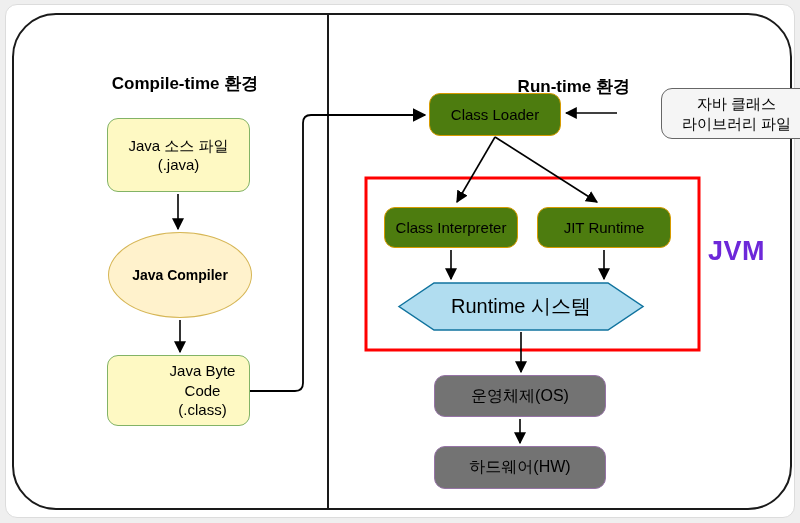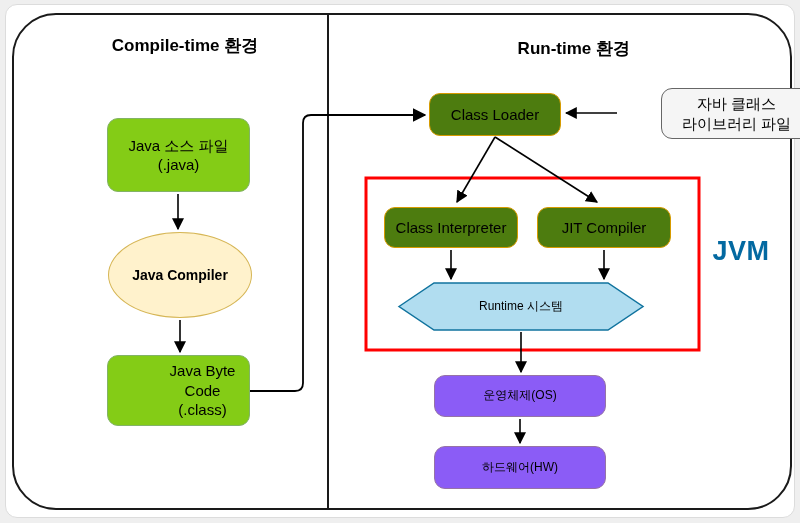--- a/index.html
+++ b/index.html
@@ -34,44 +34,44 @@
     display: flex;
     align-items: center;
     justify-content: center;
     text-align: center;
     font-size: 15px;
     line-height: 1.3;
     color: #000;
     white-space: pre-line;
   }
   .rounded { border-radius: 11px; }
-  .green  { background: #84cc16; border: 1.5px solid #82b366; }
+  .green  { background: #fef9c3; border: 1.5px solid #82b366; }
   .yellow { background: #fff2cc; border: 1.5px solid #d6b656; border-radius: 50%; font-weight: bold; font-size: 14px; }
   .orange { background: #4d7c0f; border: 1.5px solid #d79b00; }
   .gray   { background: #f5f5f5; border: 1.5px solid #666666; }
-  .purple { background: #8b5cf6; border: 1.5px solid #9673a6; font-size: 12px; }
+  .purple { background: #737373; border: 1.5px solid #9673a6; font-size: 16px; }
   .hex-label {
     position: absolute;
     display: flex; align-items: center; justify-content: center;
-    font-size: 12px; color: #000;
+    font-size: 20px; color: #000;
   }
   .section-title {
     position: absolute;
     font-weight: bold;
     font-size: 17px;
     color: #000;
     text-align: center;
+    margin-top: 38px;
   }
   .jvm-label {
     position: absolute;
     left: 708px; top: 234px; width: 66px; height: 34px;
-    color: #0369a1;
+    color: #6d28d9;
     font-weight: bold;
     font-size: 27px;
-    text-align: center;
     line-height: 34px;
     letter-spacing: 0.5px;
   }
 </style>
 </head>
 <body>
 
 <div class="page-card"></div>
 <div class="canvas-frame"></div>
 
@@ -106,18 +106,18 @@
 <div class="node green rounded" style="left:107px; top:118px; width:143px; height:74px;">Java 소스 파일
 (.java)</div>
 <div class="node yellow" style="left:108px; top:232px; width:144px; height:86px;">Java Compiler</div>
 <div class="node green rounded" style="left:107px; top:355px; width:143px; height:71px;padding-left:48px;">Java Byte Code
 (.class)</div>
 
 <div class="node orange rounded" style="left:429px; top:93px; width:132px; height:43px;">Class Loader</div>
 <div class="node gray rounded" style="left:617px; top:88px; width:151px; height:51px;margin-left:44px;">자바 클래스
 라이브러리 파일</div>
 <div class="node orange rounded" style="left:384px; top:207px; width:134px; height:41px;">Class Interpreter</div>
-<div class="node orange rounded" style="left:537px; top:207px; width:134px; height:41px;">JIT Compiler</div>
+<div class="node orange rounded" style="left:537px; top:207px; width:134px; height:41px;">JIT Runtime</div>
 <div class="hex-label" style="left:399px; top:283px; width:244px; height:47px;">Runtime 시스템</div>
 <div class="node purple rounded" style="left:434px; top:375px; width:172px; height:42px;">운영체제(OS)</div>
 <div class="node purple rounded" style="left:434px; top:446px; width:172px; height:43px;">하드웨어(HW)</div>
 
 <div class="jvm-label">JVM</div>
 
 </body></html>

